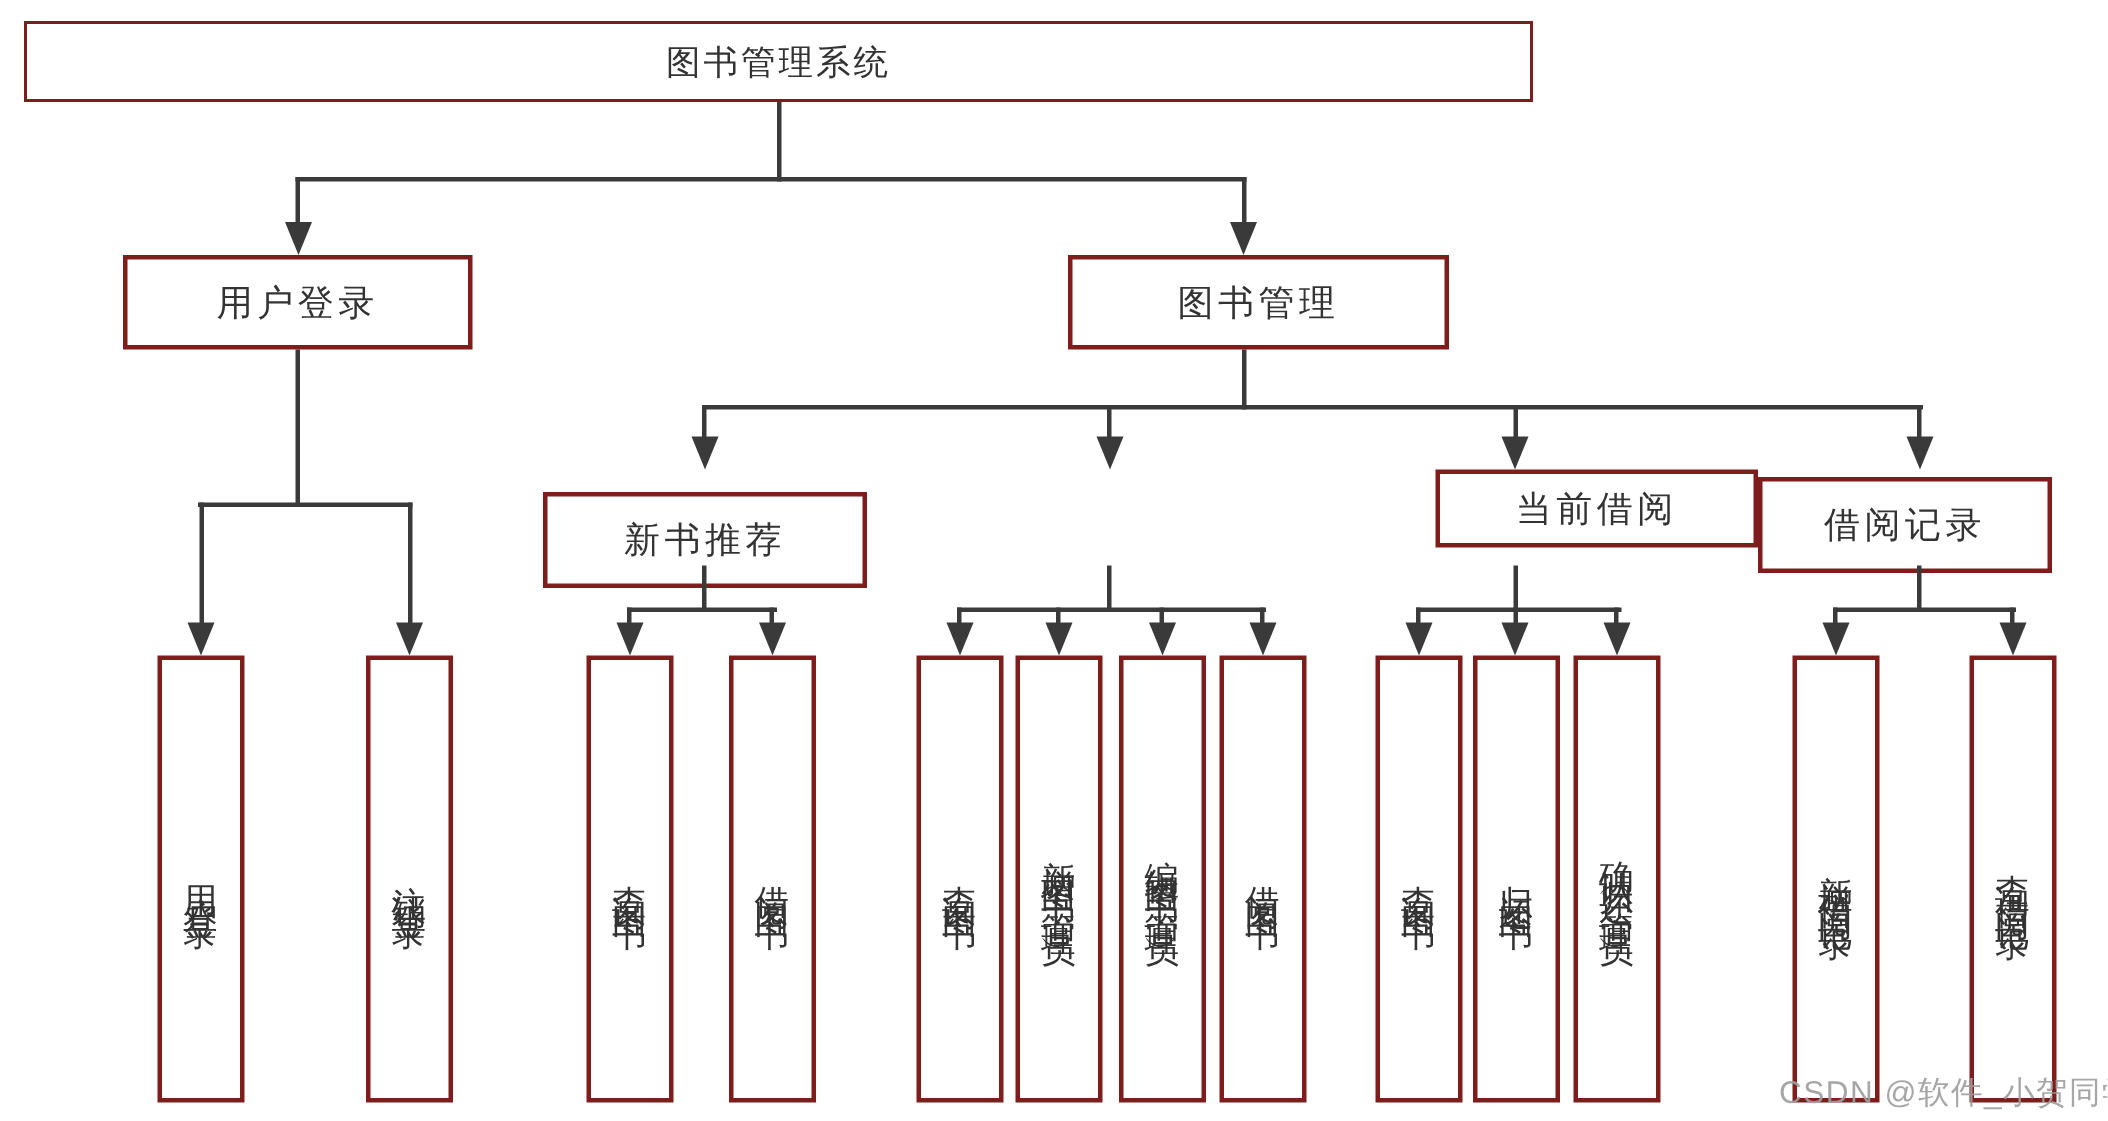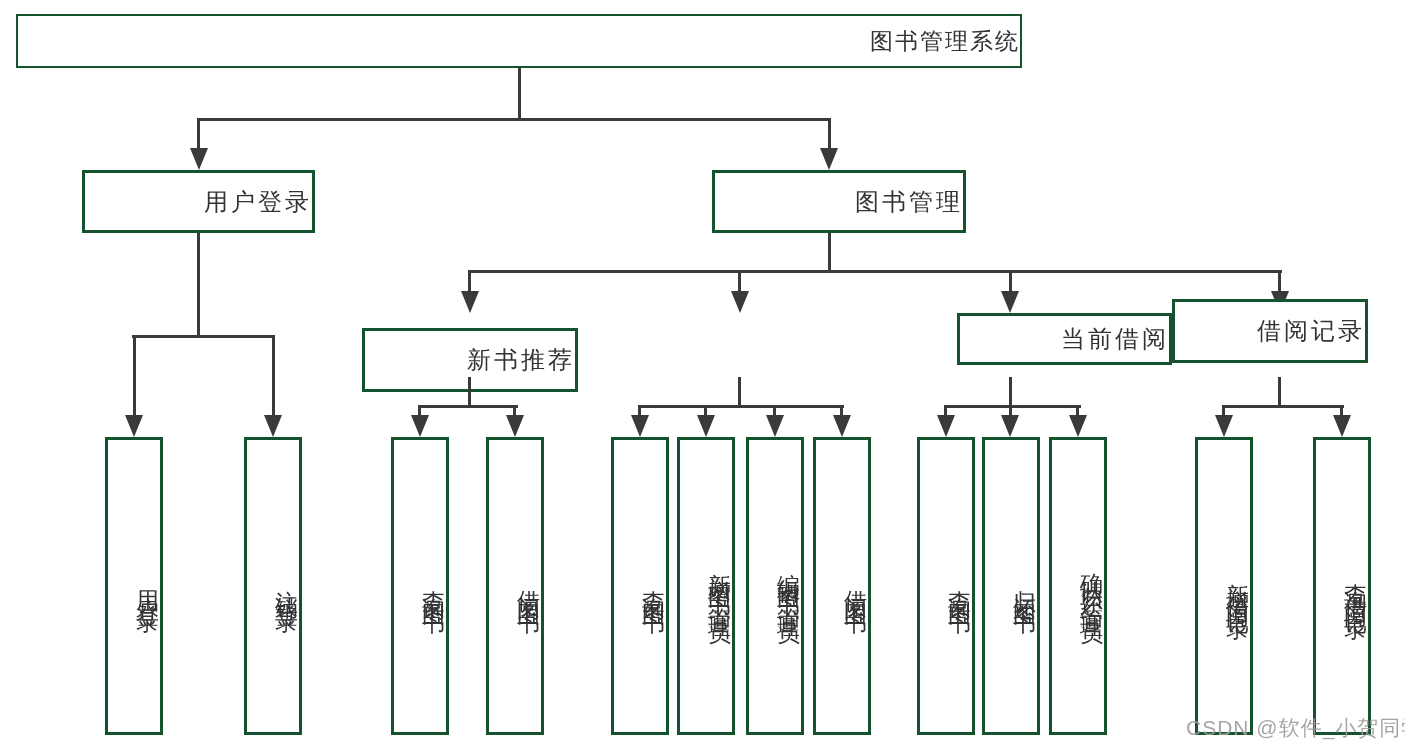--- a/index.html
+++ b/index.html
@@ -2,21 +2,21 @@
 <html><head>
 <meta charset="utf-8">
 <style>
   html,body{margin:0;padding:0;background:#ffffff;}
   .stage{
     position:relative;width:1405px;height:747px;background:#ffffff;overflow:hidden;
     font-family:"Liberation Sans","DejaVu Sans",sans-serif;color:#333333;
   }
   .box{
     position:absolute;box-sizing:border-box;background:#ffffff;
-    border:3px solid #14532d;display:flex;align-items:center;justify-content:flex-end;
+    border:3px solid #7f1d1d;display:flex;align-items:center;justify-content:center;
   }
   .box.root{border-width:2px;}
   .hl{font-size:24px;letter-spacing:3px;color:#333333;white-space:nowrap;}
   .hl.rootl{font-size:23px;letter-spacing:2px;}
   .vbox{width:58px;height:298px;top:437px;}
   .vl{
     writing-mode:vertical-rl;text-orientation:mixed;
     font-size:23px;letter-spacing:7px;line-height:1.05;color:#333333;
   }
   .ln{position:absolute;background:#3a3a3a;}
@@ -70,21 +70,21 @@
   <div class="ah" style="left:1001px;top:291px"></div>
   <div class="ln" style="left:1278px;top:270px;width:3px;height:25px"></div>
   <div class="ah" style="left:1271px;top:291px"></div>
 
   <div class="box" style="left:362px;top:328px;width:216px;height:64px">
     <span class="hl">新书推荐</span>
   </div>
   <div class="box" style="left:957px;top:313px;width:215px;height:52px">
     <span class="hl">当前借阅</span>
   </div>
-  <div class="box" style="left:1172px;top:299px;width:196px;height:64px">
+  <div class="box" style="left:1172px;top:318px;width:196px;height:64px">
     <span class="hl">借阅记录</span>
   </div>
 
   <div class="ln" style="left:468px;top:377px;width:3px;height:31px"></div>
   <div class="ln" style="left:418px;top:405px;width:100px;height:3px"></div>
   <div class="ln" style="left:418px;top:405px;width:3px;height:16px"></div>
   <div class="ah" style="left:411px;top:415px"></div>
   <div class="ln" style="left:513px;top:405px;width:3px;height:16px"></div>
   <div class="ah" style="left:506px;top:415px"></div>
 

